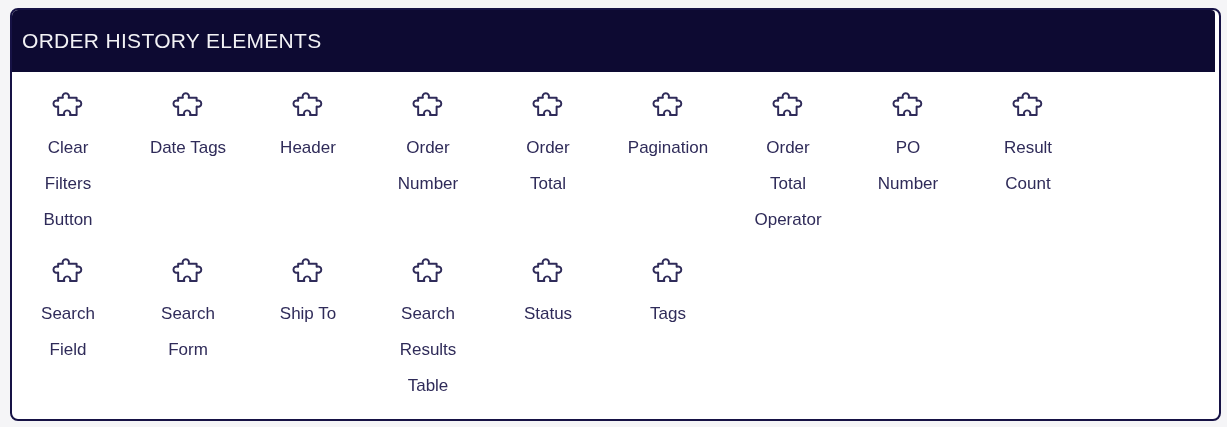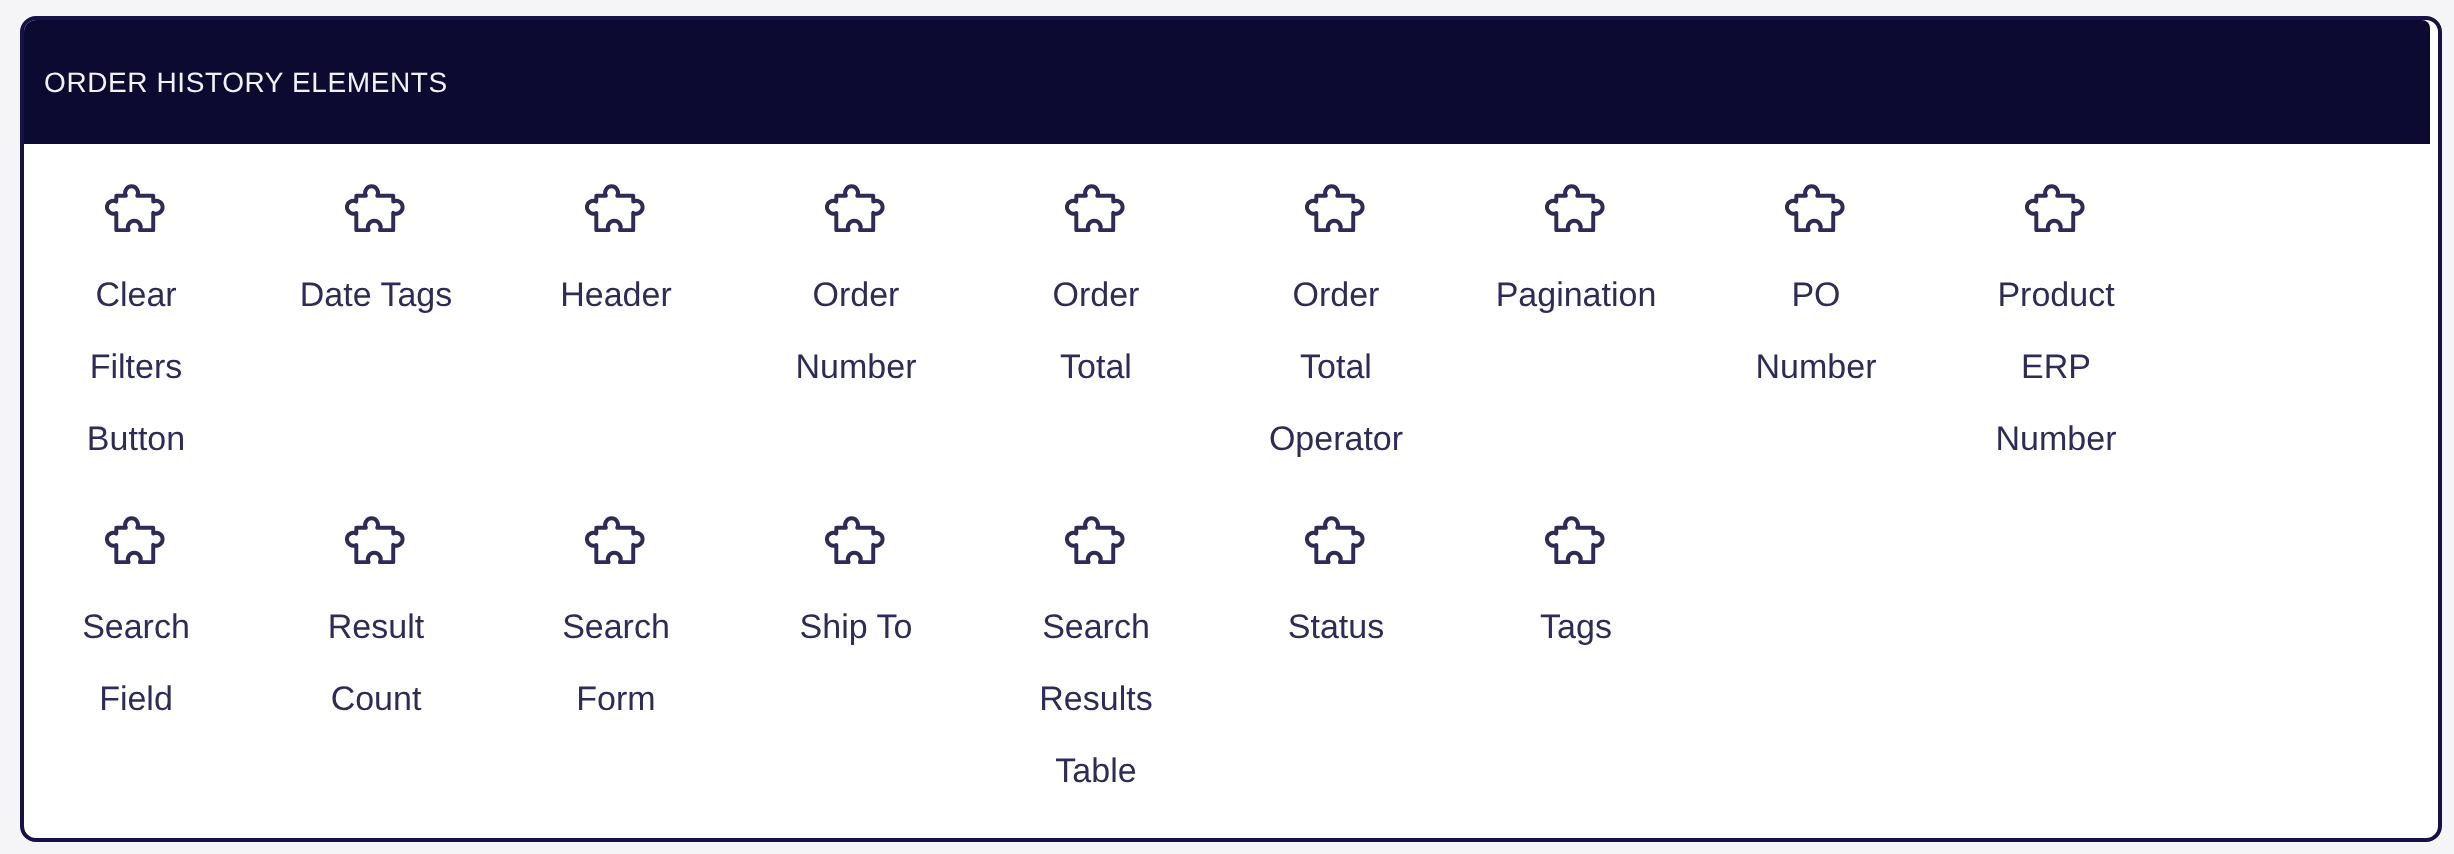--- a/index.html
+++ b/index.html
@@ -34,21 +34,21 @@
     height: 62px;
     background: var(--header-bg);
     margin-right: 4px;
     border-radius: 4px 4px 0 0;
     display: flex;
     align-items: center;
     padding: 0 10px;
   }
   .panel-title {
     margin: 0;
-    font-size: 14px;
+    font-size: 21px;
     font-weight: 400;
     letter-spacing: 0.3px;
     color: var(--title-text);
   }
   .panel-body {
     display: flex;
     flex-wrap: wrap;
     align-items: flex-start;
     column-gap: 40px;
     row-gap: 16px;
@@ -213,20 +213,41 @@
                  A 2.6 2.6 0 1 1 20 15
                  L 20 22
                  L 14.6 22
                  A 2.6 2.6 0 1 0 10 22
                  L 5 22
                  L 5 15
                  A 2.6 2.6 0 1 1 5 10.4
                  Z"></path>
       </svg>
     </span>
+    <span class="element-label">Pagination</span>
+  </div>
+
+  <div class="element-item">
+    <span class="element-icon">
+      <svg viewBox="0 0 26 26" aria-hidden="true">
+        <path d="M 5 8
+                 L 8.9 8
+                 A 2.6 2.6 0 1 1 13.5 8
+                 L 20 8
+                 L 20 10.4
+                 A 2.6 2.6 0 1 1 20 15
+                 L 20 22
+                 L 14.6 22
+                 A 2.6 2.6 0 1 0 10 22
+                 L 5 22
+                 L 5 15
+                 A 2.6 2.6 0 1 1 5 10.4
+                 Z"></path>
+      </svg>
+    </span>
     <span class="element-label">Order Total Operator</span>
   </div>
 
   <div class="element-item">
     <span class="element-icon">
       <svg viewBox="0 0 26 26" aria-hidden="true">
         <path d="M 5 8
                  L 8.9 8
                  A 2.6 2.6 0 1 1 13.5 8
                  L 20 8
@@ -234,63 +255,43 @@
                  A 2.6 2.6 0 1 1 20 15
                  L 20 22
                  L 14.6 22
                  A 2.6 2.6 0 1 0 10 22
                  L 5 22
                  L 5 15
                  A 2.6 2.6 0 1 1 5 10.4
                  Z"></path>
       </svg>
     </span>
-    <span class="element-label">Pagination</span>
-  </div>
-
-  <div class="element-item">
-    <span class="element-icon">
-      <svg viewBox="0 0 26 26" aria-hidden="true">
-        <path d="M 5 8
-                 L 8.9 8
-                 A 2.6 2.6 0 1 1 13.5 8
-                 L 20 8
-                 L 20 10.4
-                 A 2.6 2.6 0 1 1 20 15
-                 L 20 22
-                 L 14.6 22
-                 A 2.6 2.6 0 1 0 10 22
-                 L 5 22
-                 L 5 15
-                 A 2.6 2.6 0 1 1 5 10.4
-                 Z"></path>
-      </svg>
-    </span>
     <span class="element-label">PO Number</span>
   </div>
 
-  <div class="element-item">
-    <span class="element-icon">
-      <svg viewBox="0 0 26 26" aria-hidden="true">
-        <path d="M 5 8
-                 L 8.9 8
-                 A 2.6 2.6 0 1 1 13.5 8
-                 L 20 8
-                 L 20 10.4
-                 A 2.6 2.6 0 1 1 20 15
-                 L 20 22
-                 L 14.6 22
-                 A 2.6 2.6 0 1 0 10 22
-                 L 5 22
-                 L 5 15
-                 A 2.6 2.6 0 1 1 5 10.4
-                 Z"></path>
-      </svg>
-    </span>
-    <span class="element-label">Product ERP Number</span>
+
+  <div class="element-item">
+    <span class="element-icon">
+      <svg viewBox="0 0 26 26" aria-hidden="true">
+        <path d="M 5 8
+                 L 8.9 8
+                 A 2.6 2.6 0 1 1 13.5 8
+                 L 20 8
+                 L 20 10.4
+                 A 2.6 2.6 0 1 1 20 15
+                 L 20 22
+                 L 14.6 22
+                 A 2.6 2.6 0 1 0 10 22
+                 L 5 22
+                 L 5 15
+                 A 2.6 2.6 0 1 1 5 10.4
+                 Z"></path>
+      </svg>
+    </span>
+    <span class="element-label">Result Count</span>
   </div>
 
   <div class="element-item">
     <span class="element-icon">
       <svg viewBox="0 0 26 26" aria-hidden="true">
         <path d="M 5 8
                  L 8.9 8
                  A 2.6 2.6 0 1 1 13.5 8
                  L 20 8
                  L 20 10.4
@@ -298,41 +299,20 @@
                  L 20 22
                  L 14.6 22
                  A 2.6 2.6 0 1 0 10 22
                  L 5 22
                  L 5 15
                  A 2.6 2.6 0 1 1 5 10.4
                  Z"></path>
       </svg>
     </span>
     <span class="element-label">Search Field</span>
-  </div>
-
-  <div class="element-item">
-    <span class="element-icon">
-      <svg viewBox="0 0 26 26" aria-hidden="true">
-        <path d="M 5 8
-                 L 8.9 8
-                 A 2.6 2.6 0 1 1 13.5 8
-                 L 20 8
-                 L 20 10.4
-                 A 2.6 2.6 0 1 1 20 15
-                 L 20 22
-                 L 14.6 22
-                 A 2.6 2.6 0 1 0 10 22
-                 L 5 22
-                 L 5 15
-                 A 2.6 2.6 0 1 1 5 10.4
-                 Z"></path>
-      </svg>
-    </span>
-    <span class="element-label">Result Count</span>
   </div>
 
   <div class="element-item">
     <span class="element-icon">
       <svg viewBox="0 0 26 26" aria-hidden="true">
         <path d="M 5 8
                  L 8.9 8
                  A 2.6 2.6 0 1 1 13.5 8
                  L 20 8
                  L 20 10.4

